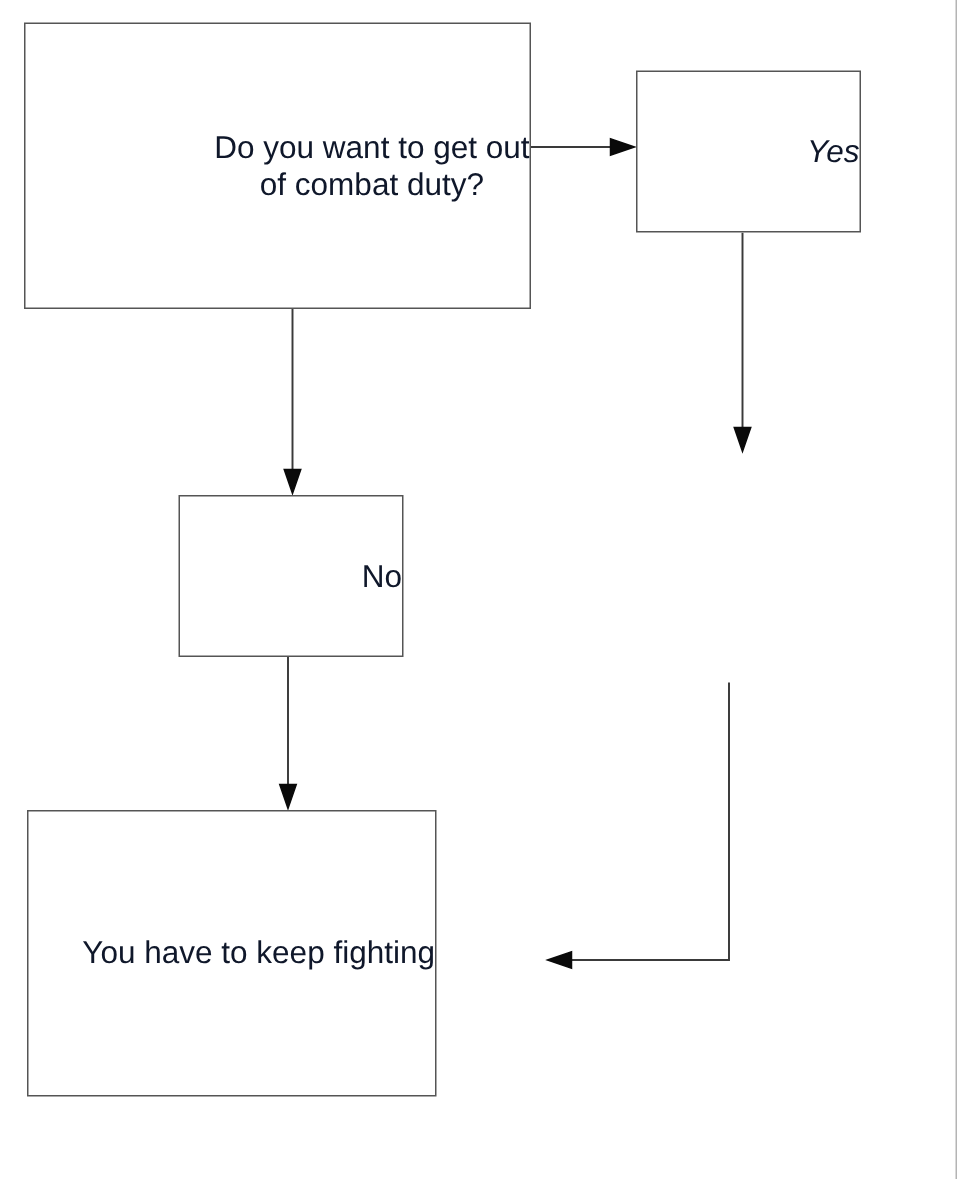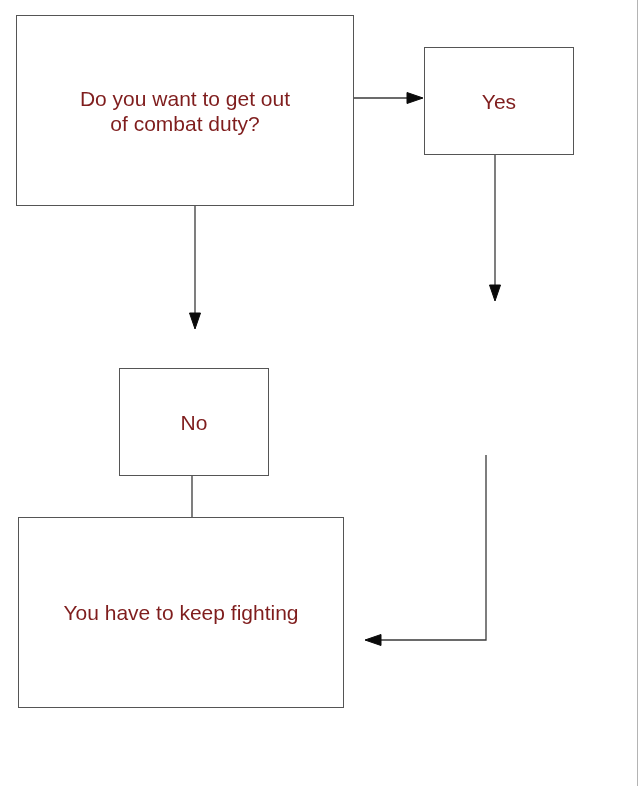--- a/index.html
+++ b/index.html
@@ -32,34 +32,34 @@
     stroke: #0a0a0a;
     stroke-width: 1;
   }
   .node {
     position: absolute;
     box-sizing: border-box;
     border: 1px solid #555555;
     background: #ffffff;
     display: flex;
     align-items: center;
-    justify-content: center;
-    color: #7f1d1d;
+    justify-content: flex-end;
+    color: #0f172a;
     font-size: 21px;
     line-height: 25px;
   }
   .node .label {
     white-space: pre-line;
     text-align: center;
   }
   .node-question      { left: 16px;  top: 15px;  width: 338px; height: 191px; }
-  .node-yes           { left: 424px; top: 47px;  width: 150px; height: 108px; }
-  .node-no            { left: 119px; top: 330px; width: 150px; height: 108px; margin-top: 38px; }
+  .node-yes           { left: 424px; top: 47px;  width: 150px; height: 108px; font-style: italic; }
+  .node-no            { left: 119px; top: 330px; width: 150px; height: 108px; }
   .node-insane        { left: 331px; top: 303px; width: 302px; height: 152px; }
-  .node-keep-fighting { left: 18px;  top: 517px; width: 326px; height: 191px; }
+  .node-keep-fighting { left: 18px;  top: 540px; width: 273px; height: 191px; }
   .page-edge {
     position: absolute;
     left: 637px;
     top: 0;
     width: 1px;
     height: 786px;
     background: #b4b4b4;
   }
 </style>
 </head>

